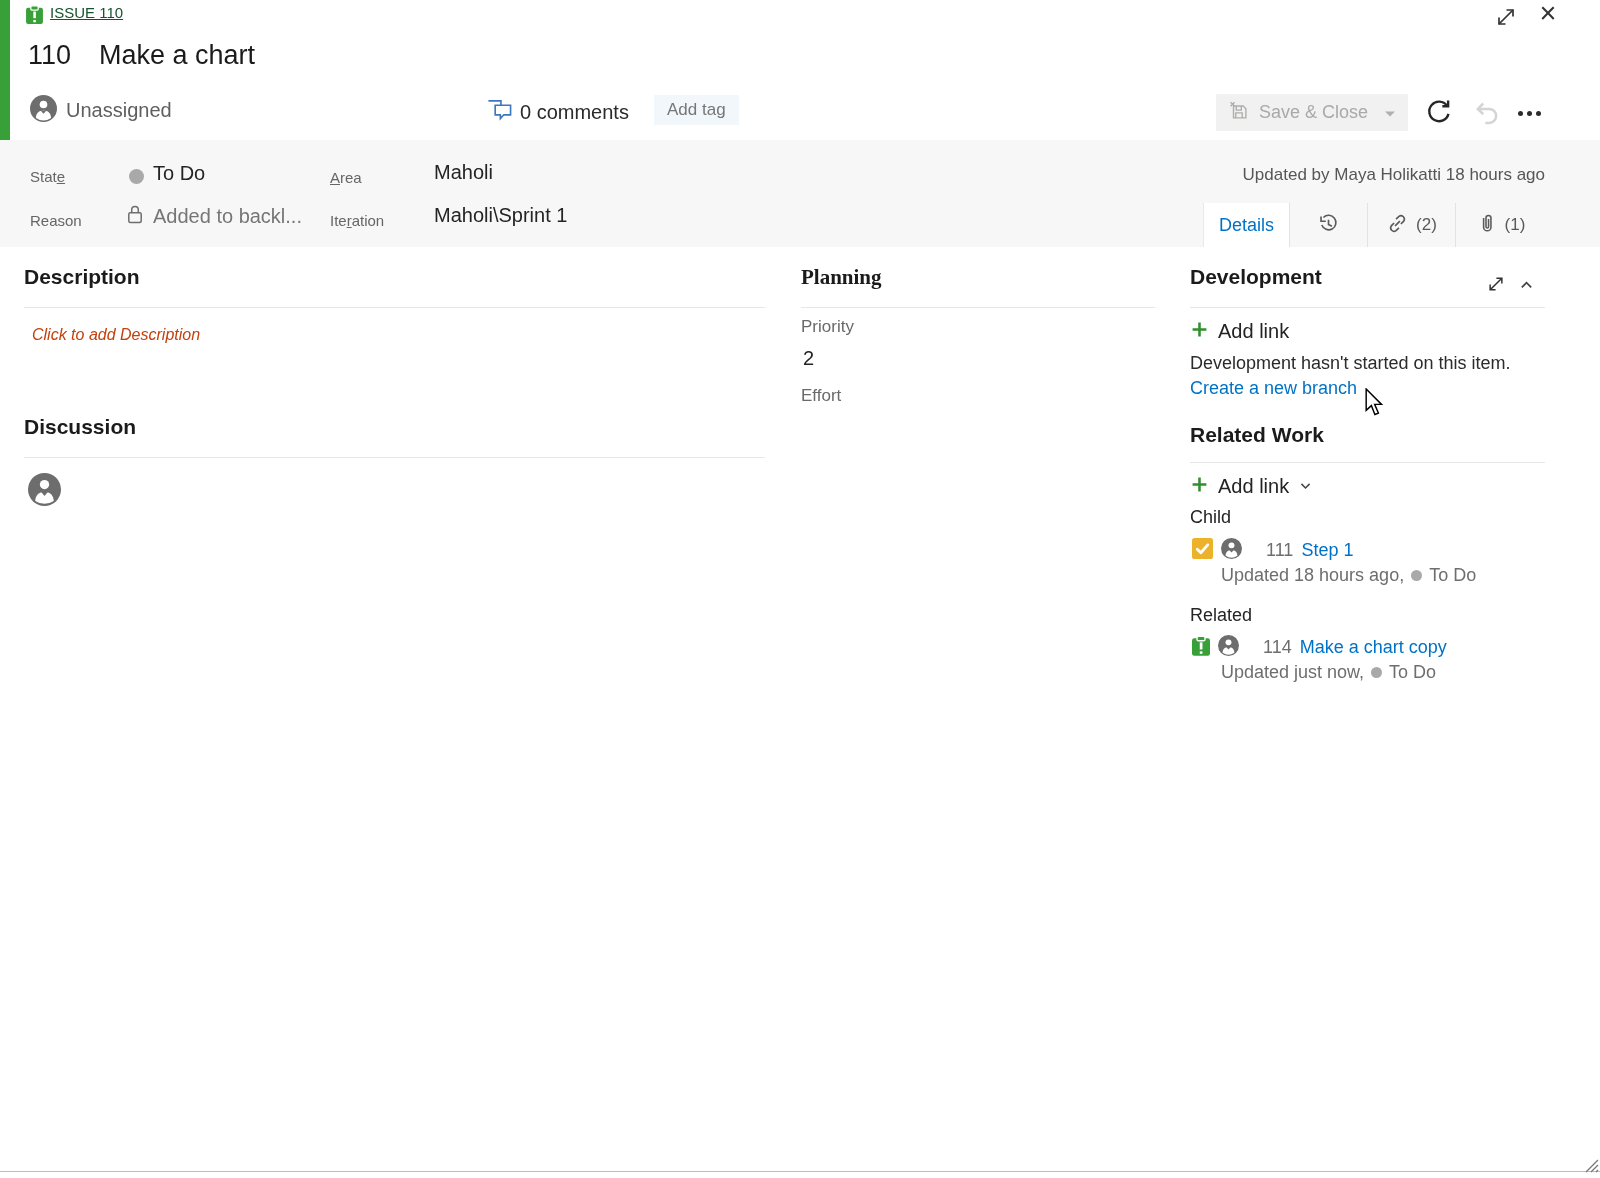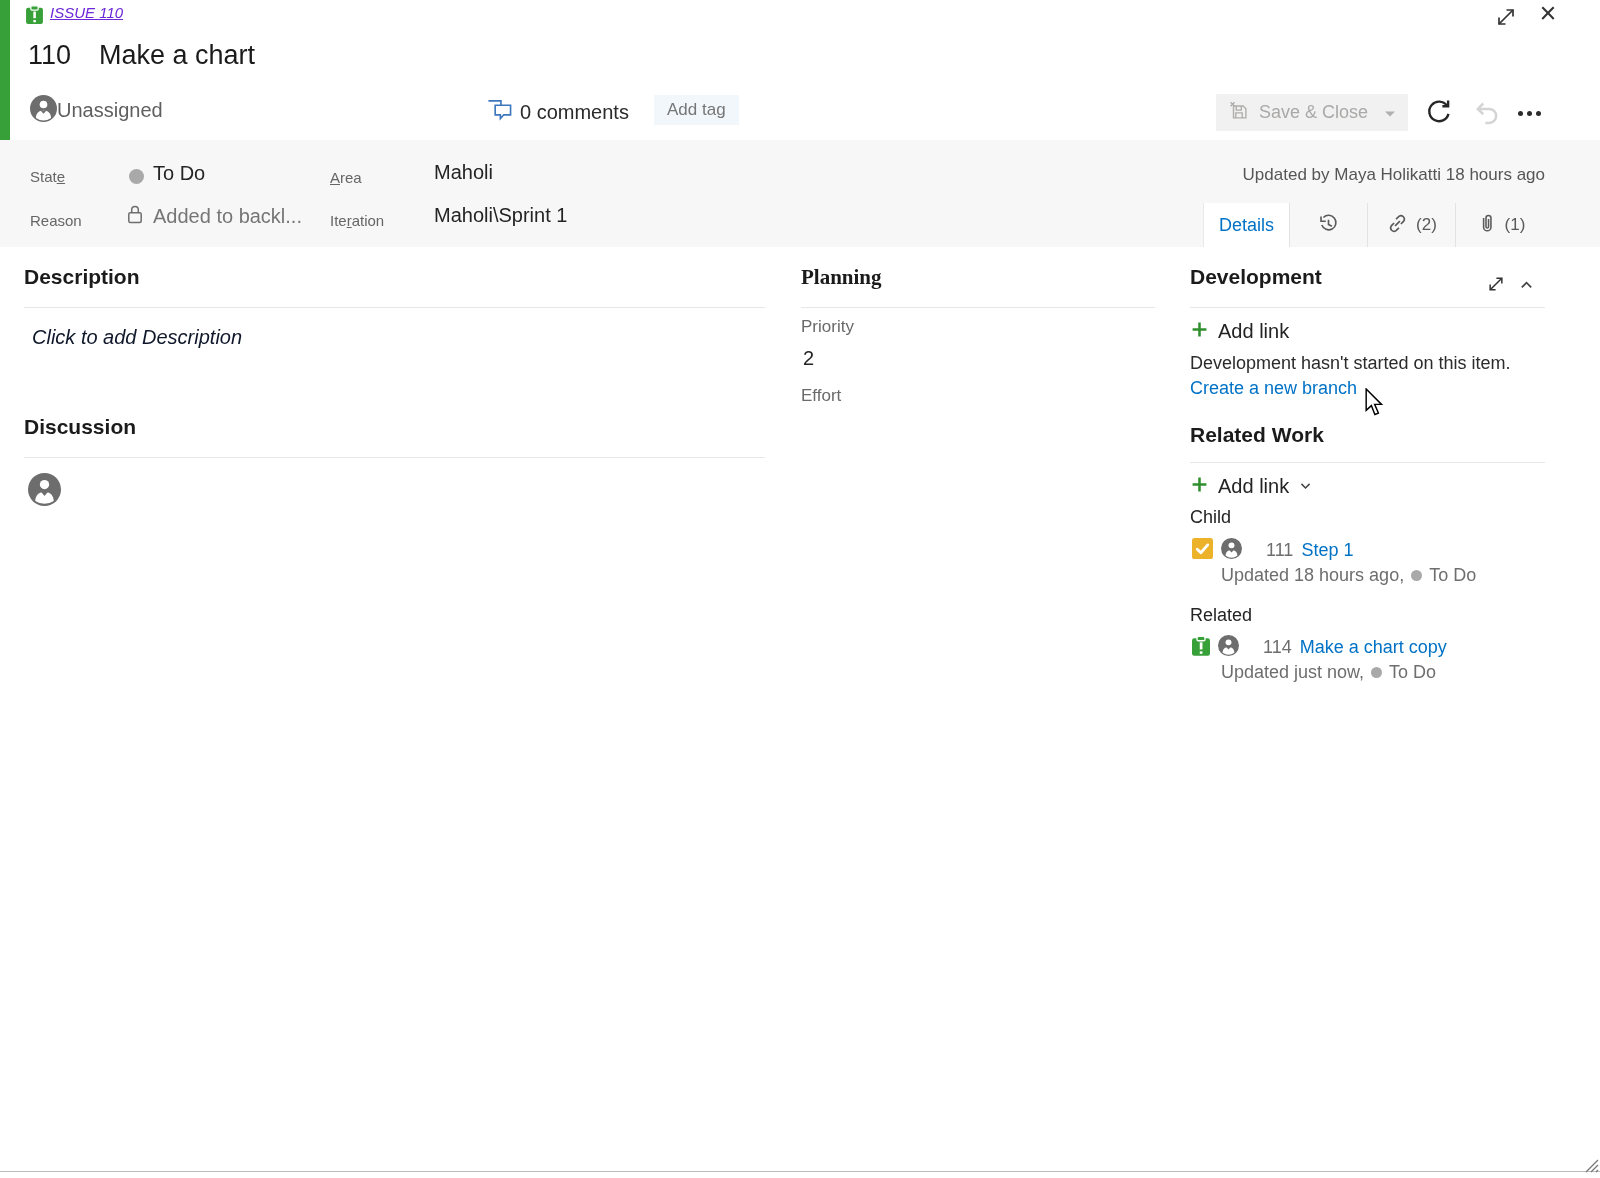--- a/index.html
+++ b/index.html
@@ -4,27 +4,27 @@
 <style>
   * { margin:0; padding:0; box-sizing:border-box; }
   html,body { width:1600px; height:1178px; overflow:hidden; background:#fff;
     font-family:"Liberation Sans","DejaVu Sans",sans-serif; }
   #app { position:relative; width:1600px; height:1178px; background:#fff; }
 
   .abs { position:absolute; }
 
   
   #green-bar { left:0; top:0; width:10px; height:140px; background:#38a038; }
-  #breadcrumb-link { left:50px; top:4px; font-size:15px; color:#6d28d9; text-decoration:underline; cursor:pointer;font-style:italic; }
+  #breadcrumb-link { left:50px; top:4px; font-size:15px; color:#14532d; text-decoration:underline; cursor:pointer; }
   #issue-type-icon { left:26px; top:5px; }
   #expand-window { left:1494px; top:5px; width:24px; height:24px; cursor:pointer; }
   #close-window { left:1533px; top:-2px; width:30px; height:30px; font-size:29px; color:#333; cursor:pointer; line-height:30px; text-align:center; font-weight:300; }
   #title-row { left:28px; top:40px; font-size:27px; color:#1b1b1b; }
   #title-row .wi-id { margin-right:28px; }
-  #assignee { left:30px; top:95px; display:flex; align-items:center; cursor:pointer; }
+  #assignee { left:30px; top:95px; display:flex; align-items:center; gap:9px; cursor:pointer; }
   #assignee .name { font-size:20px; color:#5f5f5f; }
   #comments-group { left:487px; top:99px; display:flex; align-items:center; gap:8px; }
   #comments-group .txt { font-size:20px; color:#2b2b2b; }
   #add-tag { left:654px; top:95px; background:#f2f7fb; color:#767676; font-size:17px; padding:5px 13px; cursor:pointer; }
   #save-close { left:1216px; top:94px; width:192px; height:37px; background:#f1f1f1; display:flex; align-items:center; padding:0 12px; gap:9px; cursor:default; }
   #save-close .lbl { font-size:18px; color:#aaa9a8; }
   #save-close .caret { margin-left:auto; }
   #refresh-btn { left:1424px; top:97px; width:30px; height:30px; cursor:pointer; }
   #undo-btn { left:1471px; top:97px; width:30px; height:30px; }
   #more-btn { left:1518px; top:100px; width:36px; height:26px; cursor:pointer; display:flex; gap:4px; align-items:center; }
@@ -46,21 +46,21 @@
   .tab.active { background:#fff; color:#0072c6; font-size:18px; }
   .tab .cnt { font-size:17px; color:#595959; }
   #tab-details { width:86px; }
   #tab-history { width:78px; }
   #tab-links { width:88px; }
   #tab-attachments { width:90px; }
 
   
   .heading { font-size:21px; font-weight:700; color:#1b1b1b; }
   .divider { height:1px; background:#e7e7e7; }
-  .placeholder { font-style:italic; color:#0f172a; font-size:20px; }
+  .placeholder { font-style:italic; color:#c2410c; font-size:16px; }
   .lab { font-size:17px; color:#6a6a6a; }
 
   #desc-heading { left:24px; top:265px; }
   #desc-divider { left:24px; top:307px; width:741px; }
   #desc-placeholder { left:32px; top:326px; cursor:text; }
   #disc-heading { left:24px; top:415px; }
   #disc-divider { left:24px; top:457px; width:741px; }
   #disc-avatar { left:28px; top:473px; }
   #comment-box { left:75px; top:467px; width:690px; height:128px; border:1px solid #c8c8c8; border-radius:7px; padding:15px 17px; cursor:text; }
   #comment-box .placeholder { line-height:1.42; display:block; }

